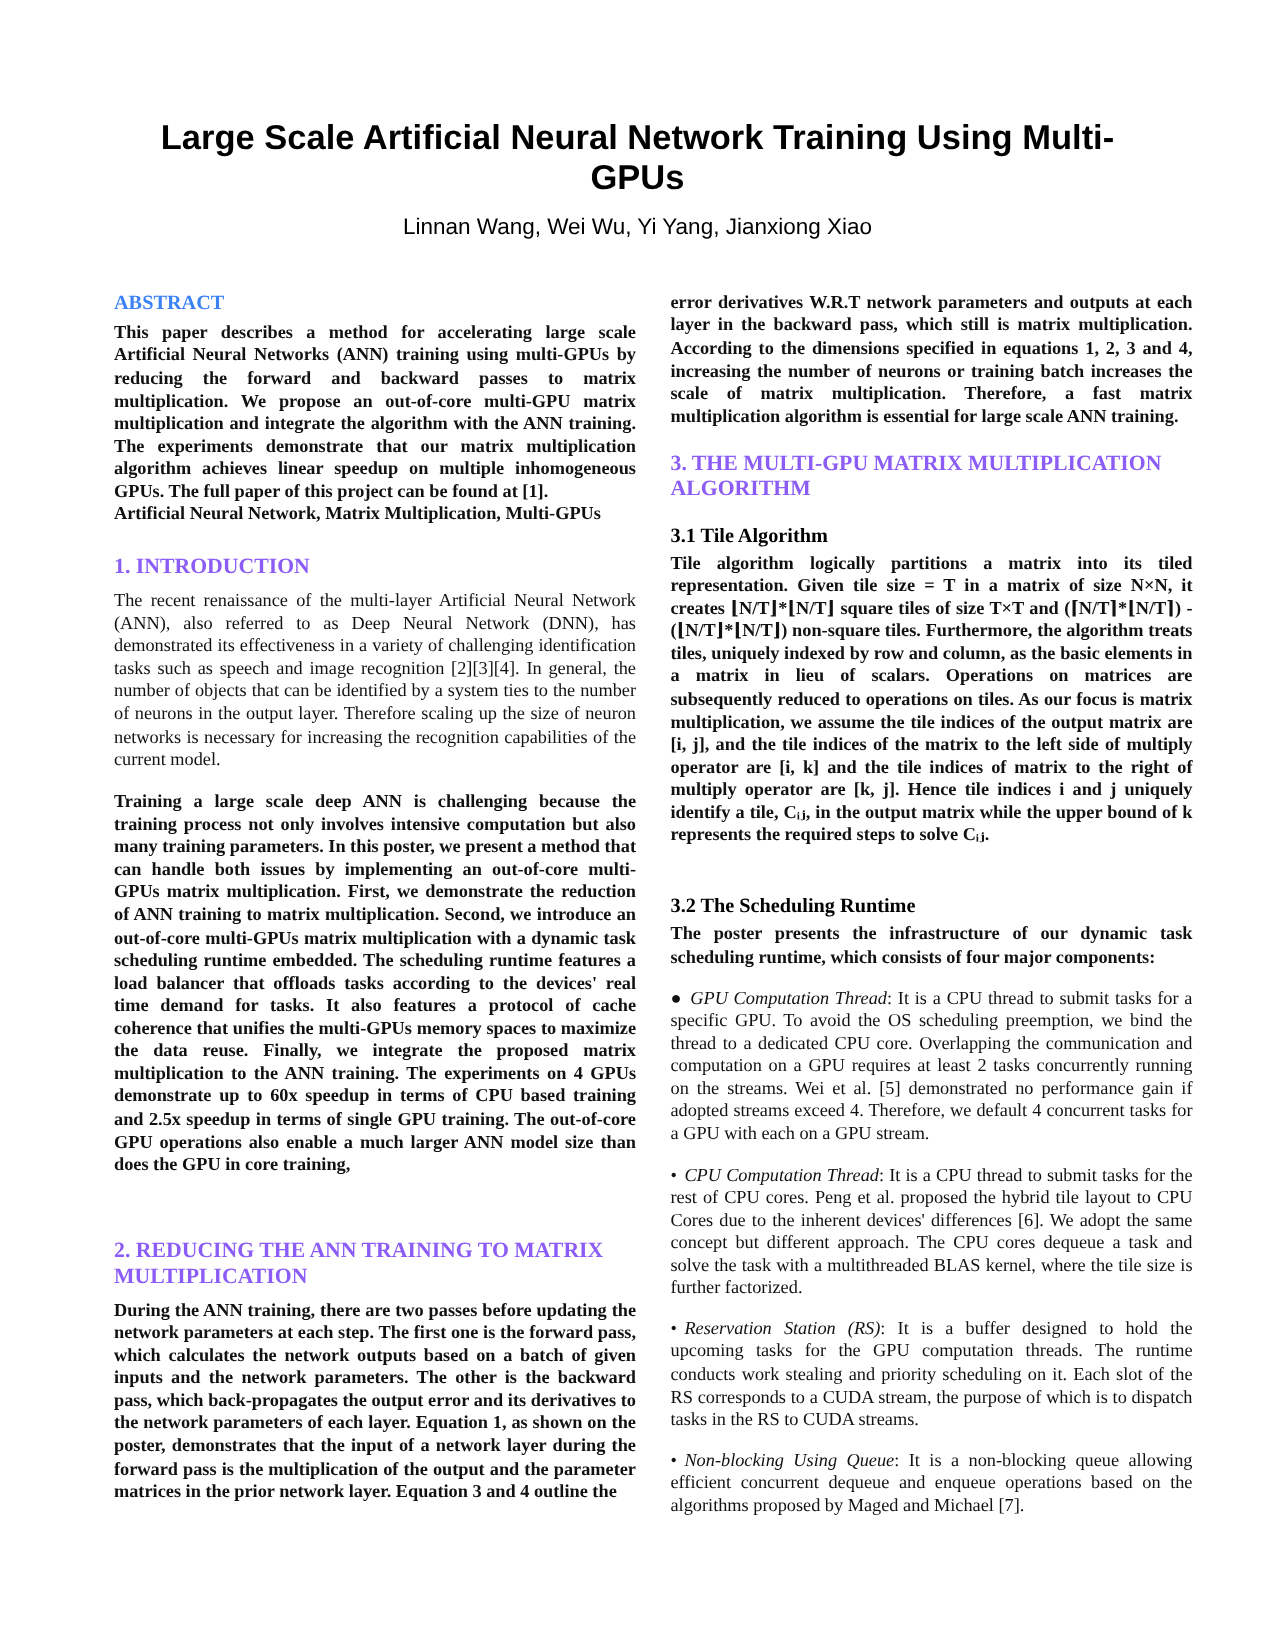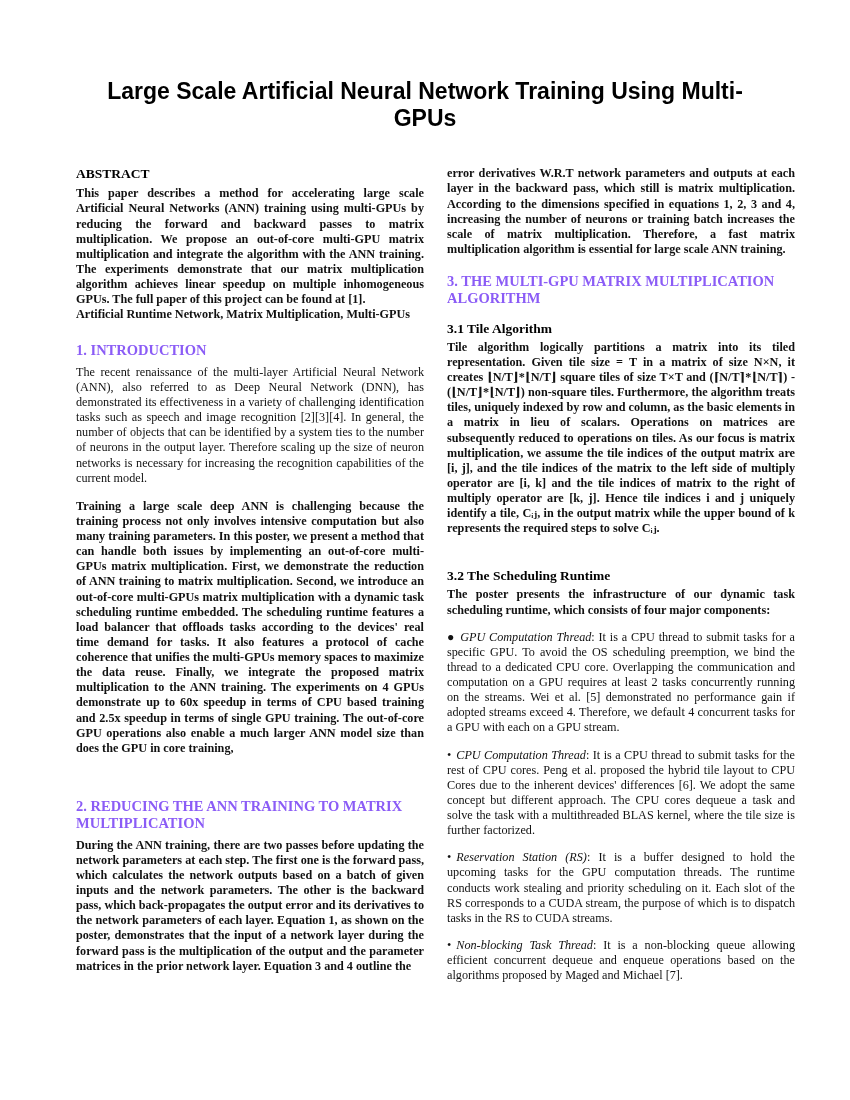--- a/index.html
+++ b/index.html
@@ -39,21 +39,21 @@
     margin-top: 34px;
   }
   .col {
     width: 348px;
     flex: 0 0 348px;
   }
   .h-major {
     font-size: 13.5px;
     font-weight: bold;
     margin: 0 0 4px 0;
-    color: #000000;
+    color: #3b82f6;
   }
   .h-keywords {
     margin-top: 17px;
   }
   .h-section {
     font-size: 14.5px;
     font-weight: bold;
     line-height: 1.2;
     margin: 20px 0 5px 0;
     color: #8b5cf6;
@@ -93,29 +93,30 @@
   .term {
     font-style: italic;
   }
 </style>
 </head>
 <body>
 
 <div class="page">
 
   <h1 class="title">Large Scale Artificial Neural Network Training Using Multi-GPUs</h1>
+  <div class="authors">Linnan Wang, Wei Wu, Yi Yang, Jianxiong Xiao</div>
 
   <div class="columns">
 
     <div class="col">
 
       <div class="h-major">ABSTRACT</div>
       <p class="body-text tight">This paper describes a method for accelerating large scale Artificial Neural Networks (ANN) training using multi-GPUs by reducing the forward and backward passes to matrix multiplication. We propose an out-of-core multi-GPU matrix multiplication and integrate the algorithm with the ANN training. The experiments demonstrate that our matrix multiplication algorithm achieves linear speedup on multiple inhomogeneous GPUs. The full paper of this project can be found at [1].</p>
 
-      <p class="body-text tight">Artificial Runtime Network, Matrix Multiplication, Multi-GPUs</p>
+      <p class="body-text tight">Artificial Neural Network, Matrix Multiplication, Multi-GPUs</p>
 
       <div class="h-section">1.  INTRODUCTION</div>
       <p class="body-text">The recent renaissance of the multi-layer Artificial Neural Network (ANN), also referred to as Deep Neural Network (DNN), has demonstrated its effectiveness in a variety of challenging identification tasks such as speech and image recognition [2][3][4]. In general, the number of objects that can be identified by a system ties to the number of neurons in the output layer. Therefore scaling up the size of neuron networks is necessary for increasing the recognition capabilities of the current model.</p>
       <p class="body-text tight">Training a large scale deep ANN is challenging because the training process not only involves intensive computation but also many training parameters. In this poster, we present a method that can handle both issues by implementing an out-of-core multi-GPUs matrix multiplication. First, we demonstrate the reduction of ANN training to matrix multiplication.  Second, we introduce an out-of-core multi-GPUs matrix multiplication with a dynamic task scheduling runtime embedded. The scheduling runtime features a load balancer that offloads tasks according to the devices' real time demand for tasks. It also features a protocol of cache coherence that unifies the multi-GPUs memory spaces to maximize the data reuse. Finally, we integrate the proposed matrix multiplication to the ANN training. The experiments on 4 GPUs demonstrate up to 60x speedup in terms of CPU based training and 2.5x speedup in terms of single GPU training. The out-of-core GPU operations also enable a much larger ANN model size than does the GPU in core training,</p>
 
       <div class="h-section big-gap">2.  REDUCING THE ANN TRAINING TO MATRIX MULTIPLICATION</div>
       <p class="body-text tight">During the ANN training, there are two passes before updating the network parameters at each step. The first one is the forward pass, which calculates the network outputs based on a batch of given inputs and the network parameters. The other is the backward pass, which back-propagates the output error and its derivatives to the network parameters of each layer. Equation 1, as shown on the poster, demonstrates that the input of a network layer during the forward pass is the multiplication of the output and the parameter matrices in the prior network layer.  Equation 3 and 4 outline the</p>
 
     </div>
 
@@ -130,18 +131,18 @@
 
       <div class="h-subsection extra-gap">3.2  The Scheduling Runtime</div>
       <p class="body-text tight">The poster presents the infrastructure of our dynamic task scheduling runtime, which consists of four major components:</p>
 
       <p class="body-text bullet-item"><span class="marker">●</span><span class="term">GPU Computation Thread</span><span>: It is a CPU thread to submit tasks for a specific GPU. To avoid the OS scheduling preemption, we bind the thread to a dedicated CPU core. Overlapping the communication and computation on a GPU requires at least 2 tasks concurrently running on the streams. Wei et al. [5] demonstrated no performance gain if adopted streams exceed 4. Therefore, we default 4 concurrent tasks for a GPU with each on a GPU stream.</span></p>
 
       <p class="body-text bullet-item"><span class="marker">•</span><span class="term">CPU Computation Thread</span><span>: It is a CPU thread to submit tasks for the rest of CPU cores. Peng et al. proposed the hybrid tile layout to CPU Cores due to the inherent devices' differences [6]. We adopt the same concept but different approach. The CPU cores dequeue a task and solve the task with a multithreaded BLAS kernel, where the tile size is further factorized.</span></p>
 
       <p class="body-text bullet-item"><span class="marker">•</span><span class="term">Reservation Station (RS)</span><span>: It is a buffer designed to hold the upcoming tasks for the GPU computation threads. The runtime conducts work stealing and priority scheduling on it. Each slot of the RS corresponds to a CUDA stream, the purpose of which is to dispatch tasks in the RS to CUDA streams.</span></p>
 
-      <p class="body-text bullet-item"><span class="marker">•</span><span class="term">Non-blocking Task Thread</span><span>: It is a non-blocking queue allowing efficient concurrent dequeue and enqueue operations based on the algorithms proposed by Maged and Michael [7].</span></p>
+      <p class="body-text bullet-item"><span class="marker">•</span><span class="term">Non-blocking Using Queue</span><span>: It is a non-blocking queue allowing efficient concurrent dequeue and enqueue operations based on the algorithms proposed by Maged and Michael [7].</span></p>
 
     </div>
 
   </div>
 </div>
 
 </body></html>

